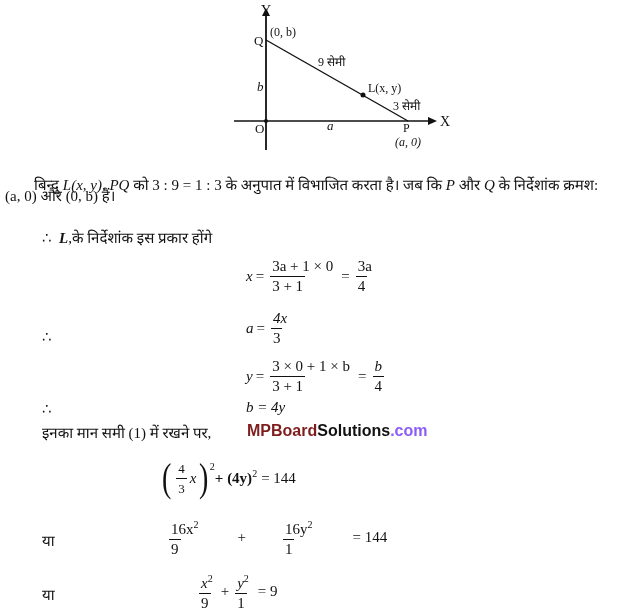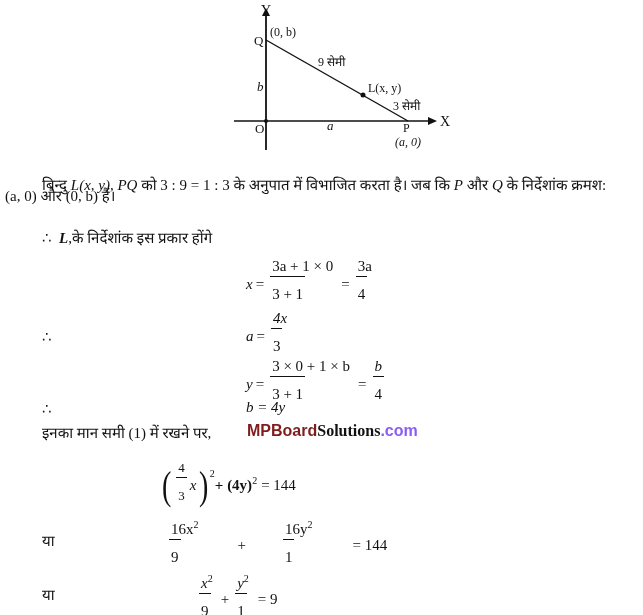--- a/index.html
+++ b/index.html
@@ -4,21 +4,21 @@
 <style>
   html, body { margin:0; padding:0; background:#ffffff; }
   body { width:643px; height:615px; position:relative; overflow:hidden;
          font-family:"Liberation Serif","DejaVu Serif",serif; color:#111; font-size:15px; }
   .abs { position:absolute; white-space:nowrap; }
   .it { font-style:italic; }
   .diagram { position:absolute; left:0; top:0; width:643px; height:160px; }
   .diagram svg text { font-family:"Liberation Serif","DejaVu Serif",serif; fill:#111; }
   .frac { display:inline-flex; flex-direction:column; align-items:flex-start; vertical-align:middle; margin:0 3px; }
   .frac .num { padding:0 2px; line-height:19px; }
-  .frac .den { border-top:1px solid #111; padding:8px 2px; line-height:19px; }
+  .frac .den { border-top:1px solid #111; padding:0 2px; line-height:19px; }
   .eq { display:flex; align-items:center; }
   .eq .sym { margin:0 3px; }
   .paren { font-size:40px; line-height:40px; font-weight:200; transform:scaleX(0.7); display:inline-block; }
   sup { font-size:10px; }
   .brand { font-family:"Liberation Sans","DejaVu Sans",sans-serif; font-weight:bold; font-size:16px; }
 </style>
 </head>
 <body>
 
 <div class="diagram">
@@ -43,21 +43,21 @@
       <text x="395" y="146" font-size="12" font-style="italic">(a, 0)</text>
       <text x="368" y="92" font-size="12">L(x, y)</text>
       <text x="318" y="66" font-size="12">9 सेमी</text>
       <text x="393" y="110" font-size="12">3 सेमी</text>
       <text x="257" y="91" font-size="13" font-style="italic">b</text>
       <text x="327" y="130" font-size="13" font-style="italic">a</text>
     </g>
   </svg>
 </div>
 
-<div class="abs" style="left:34px; top:174px;margin-left:8px;">
+<div class="abs" style="left:34px; top:174px;">
   <span>बिन्दु </span><span class="it">L(x, y), PQ</span><span> को 3 : 9 = 1 : 3 के अनुपात में विभाजित करता है। जब कि </span><span class="it">P</span><span> और </span><span class="it">Q</span><span> के निर्देशांक क्रमश:</span>
 </div>
 <div class="abs" style="left:5px; top:185px;">(a, 0) और (0, b) हैं।</div>
 
 <div class="abs" style="left:42px; top:227px;text-align:center;">
   <span>∴</span>&nbsp;&nbsp;<span class="it" style="font-weight:bold;">L</span>,<span>के निर्देशांक इस प्रकार होंगे</span>
 </div>
 
 <div class="abs eq" style="left:246px; top:257px;">
   <span class="it">x</span>
@@ -95,21 +95,21 @@
       <span class="num it">b</span>
       <span class="den">4</span>
     </span>
 </div>
 
 <div class="abs" style="left:42px; top:400px;">∴</div>
 <div class="abs it" style="left:246px; top:399px;">b = 4y</div>
 
 <div class="abs" style="left:42px; top:422px;">इनका मान समी (1) में रखने पर,</div>
 <div class="abs brand" style="left:247px; top:422px;">
-  <span style="color:#7f1d1d;">MPBoard</span><span style="color:#111;font-family:Liberation Serif, serif;">Solutions</span><span style="color:#8b5cf6;">.com</span>
+  <span style="color:#7f1d1d;">MPBoard</span><span style="color:#111;">Solutions</span><span style="color:#8b5cf6;">.com</span>
 </div>
 
 <div class="abs eq" style="left:160px; top:458px;">
   <span class="paren">(</span>
   <span class="frac" style="font-size:13px;">
       <span class="num">4</span>
       <span class="den">3</span>
     </span>
   <span class="it">x</span>
   <span class="paren">)</span>

